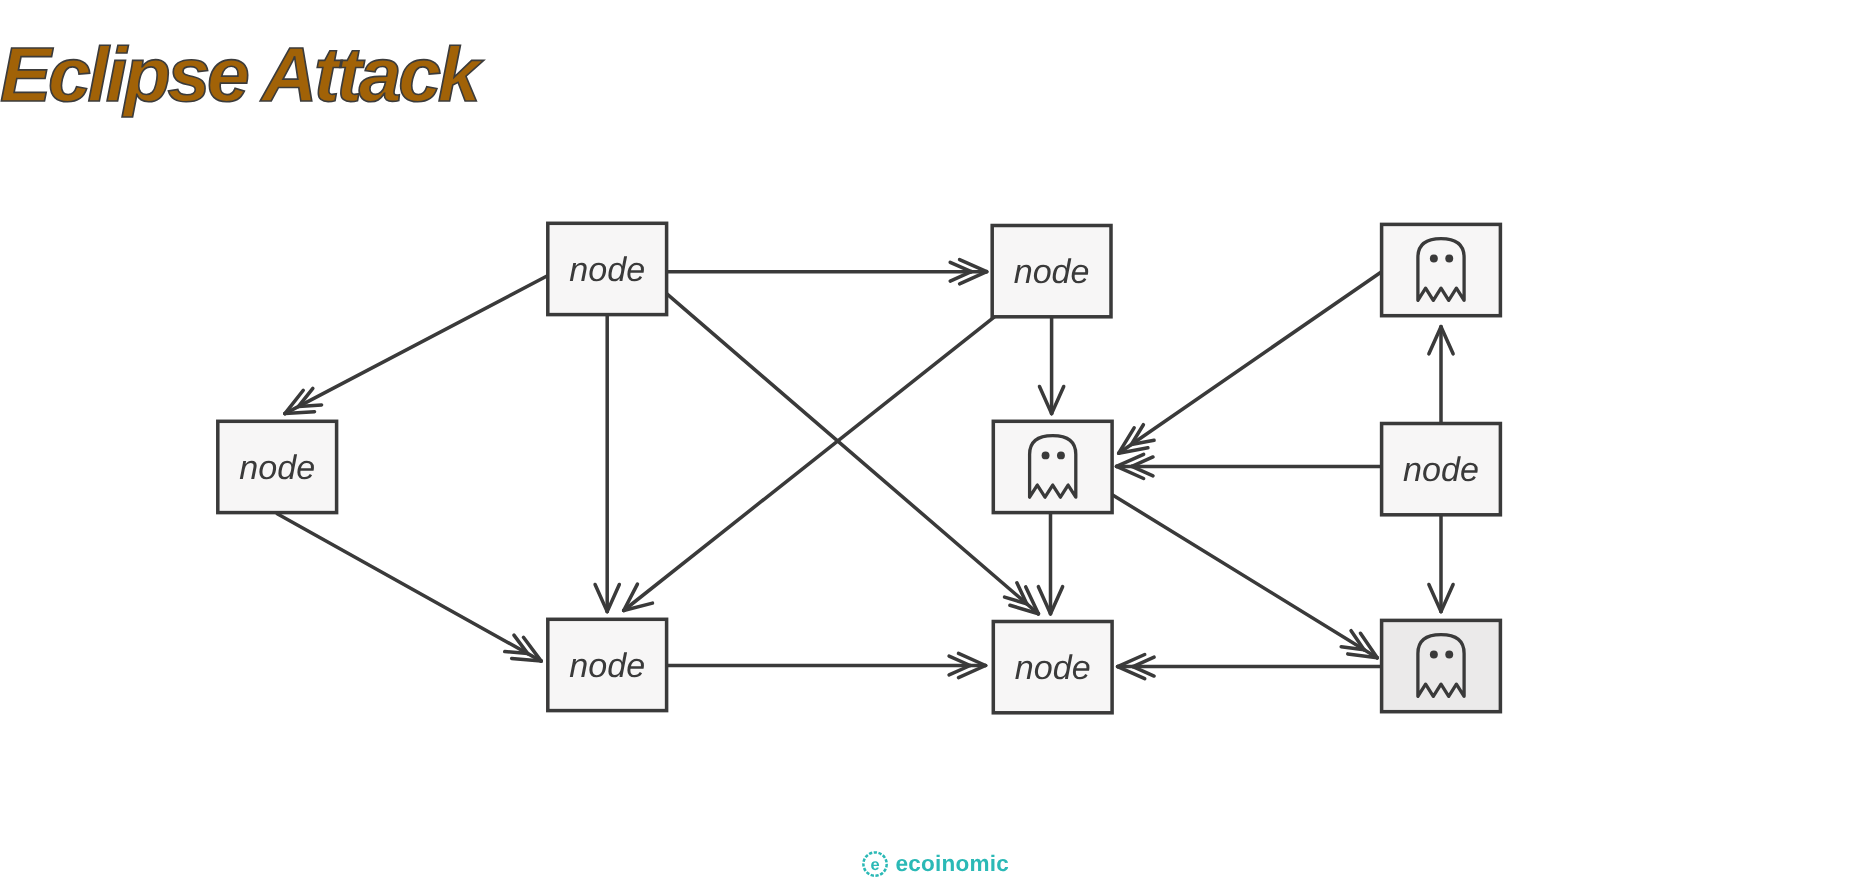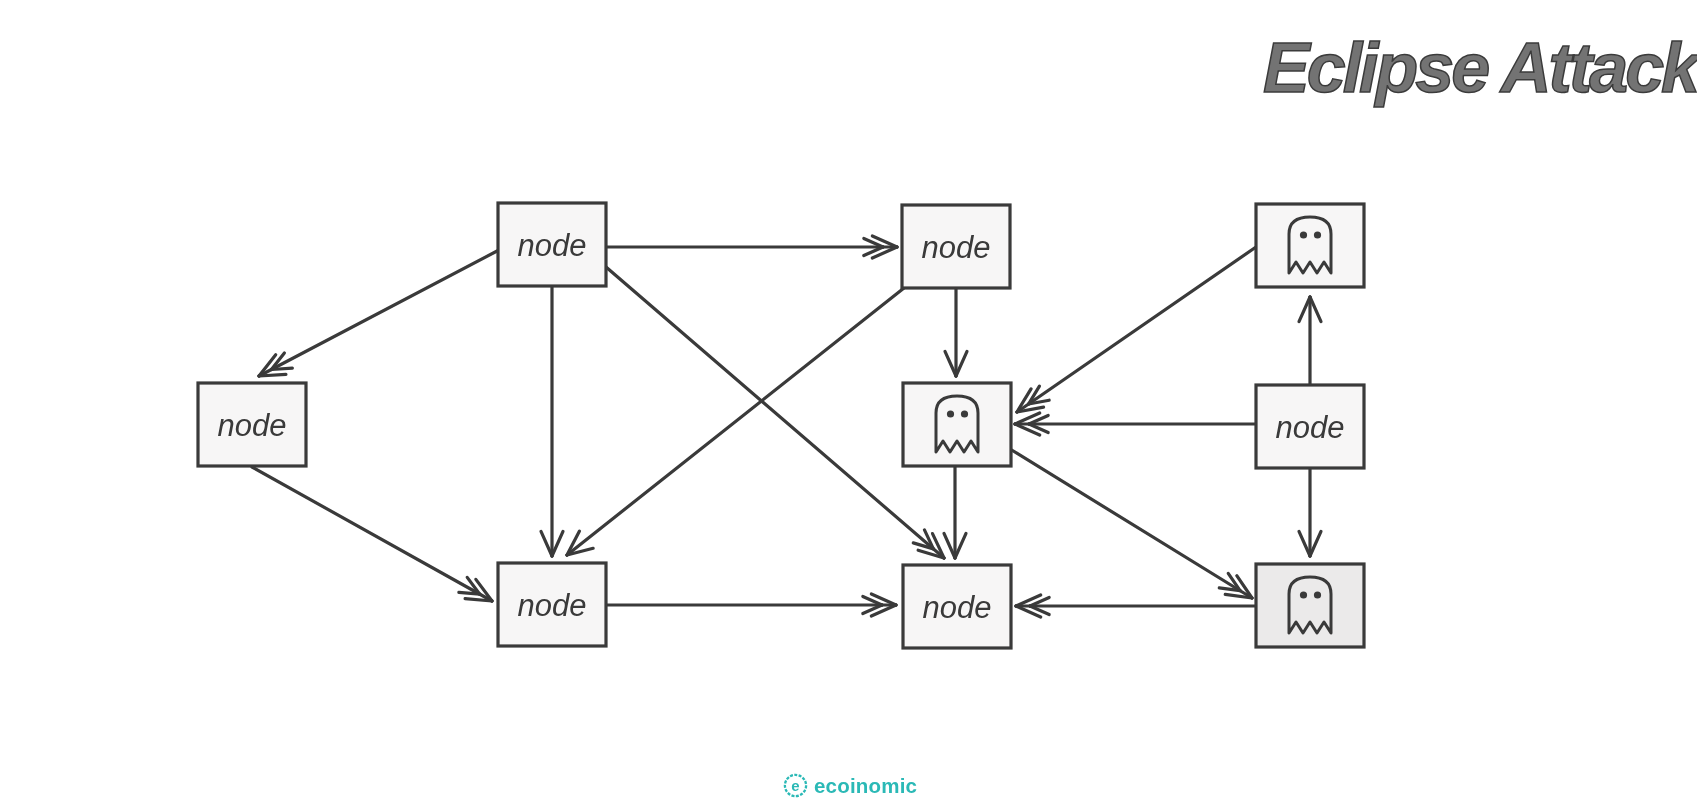--- a/index.html
+++ b/index.html
@@ -1,20 +1,20 @@
 <!DOCTYPE html>
 <html><head>
 <meta charset="utf-8">
 <style>
   html,body{margin:0;padding:0;background:#ffffff;}
   body{width:1697px;height:807px;position:relative;overflow:hidden;
        font-family:"Liberation Sans",sans-serif;}
   .canvas{position:absolute;inset:0;}
-  .title{position:absolute;top:28px;left:0;width:1697px;text-align:right;
-         font-size:70px;font-weight:bold;font-style:italic;color:#737373;
+  .title{position:absolute;top:28px;left:0;width:1697px;text-align:left;
+         font-size:70px;font-weight:bold;font-style:italic;color:#a16207;
          letter-spacing:-3px;margin:0;-webkit-text-stroke:1.5px #3b3b3b;}
   svg.graph{position:absolute;left:0;top:0;}
   .malicious-label{position:absolute;left:1392px;top:596px;
          font-size:35px;font-style:italic;color:#3a3a3a;white-space:nowrap;}
   .logo{position:absolute;left:782px;top:772px;display:flex;align-items:center;gap:5px;}
   .logo-text{font-size:20.5px;font-weight:bold;letter-spacing:0.2px;}
 </style>
 </head>
 <body>
 

